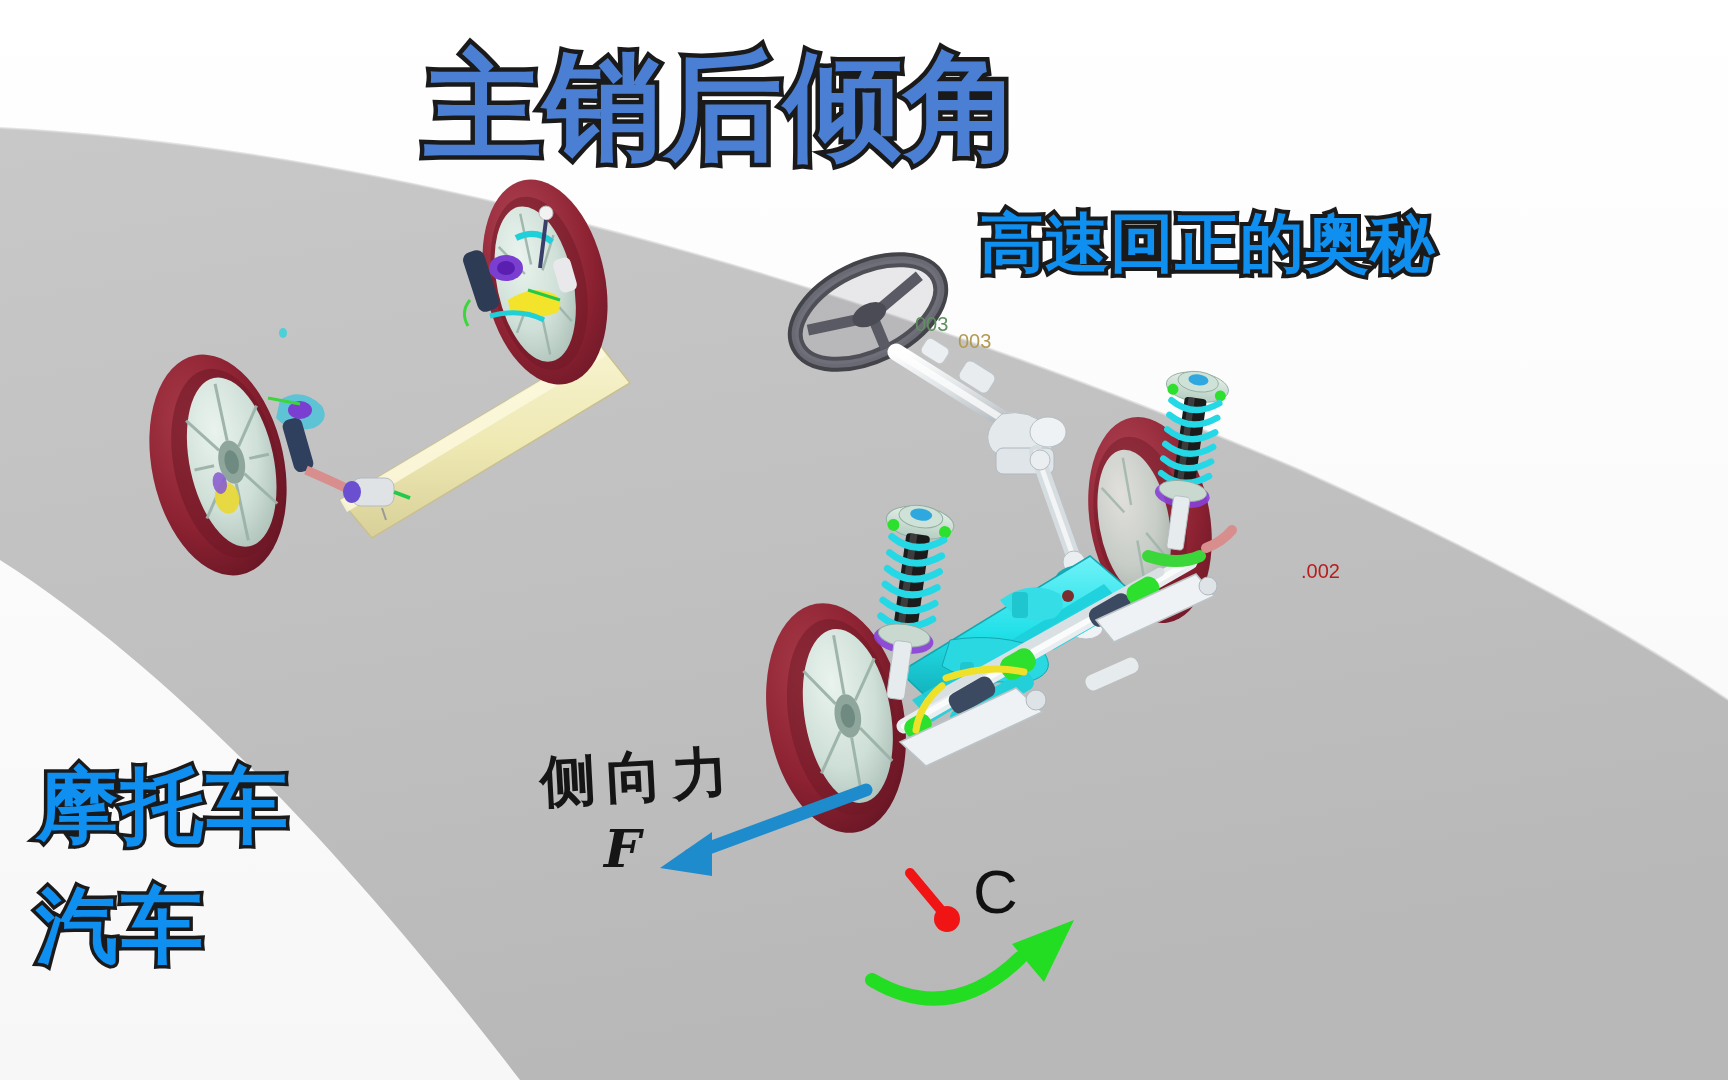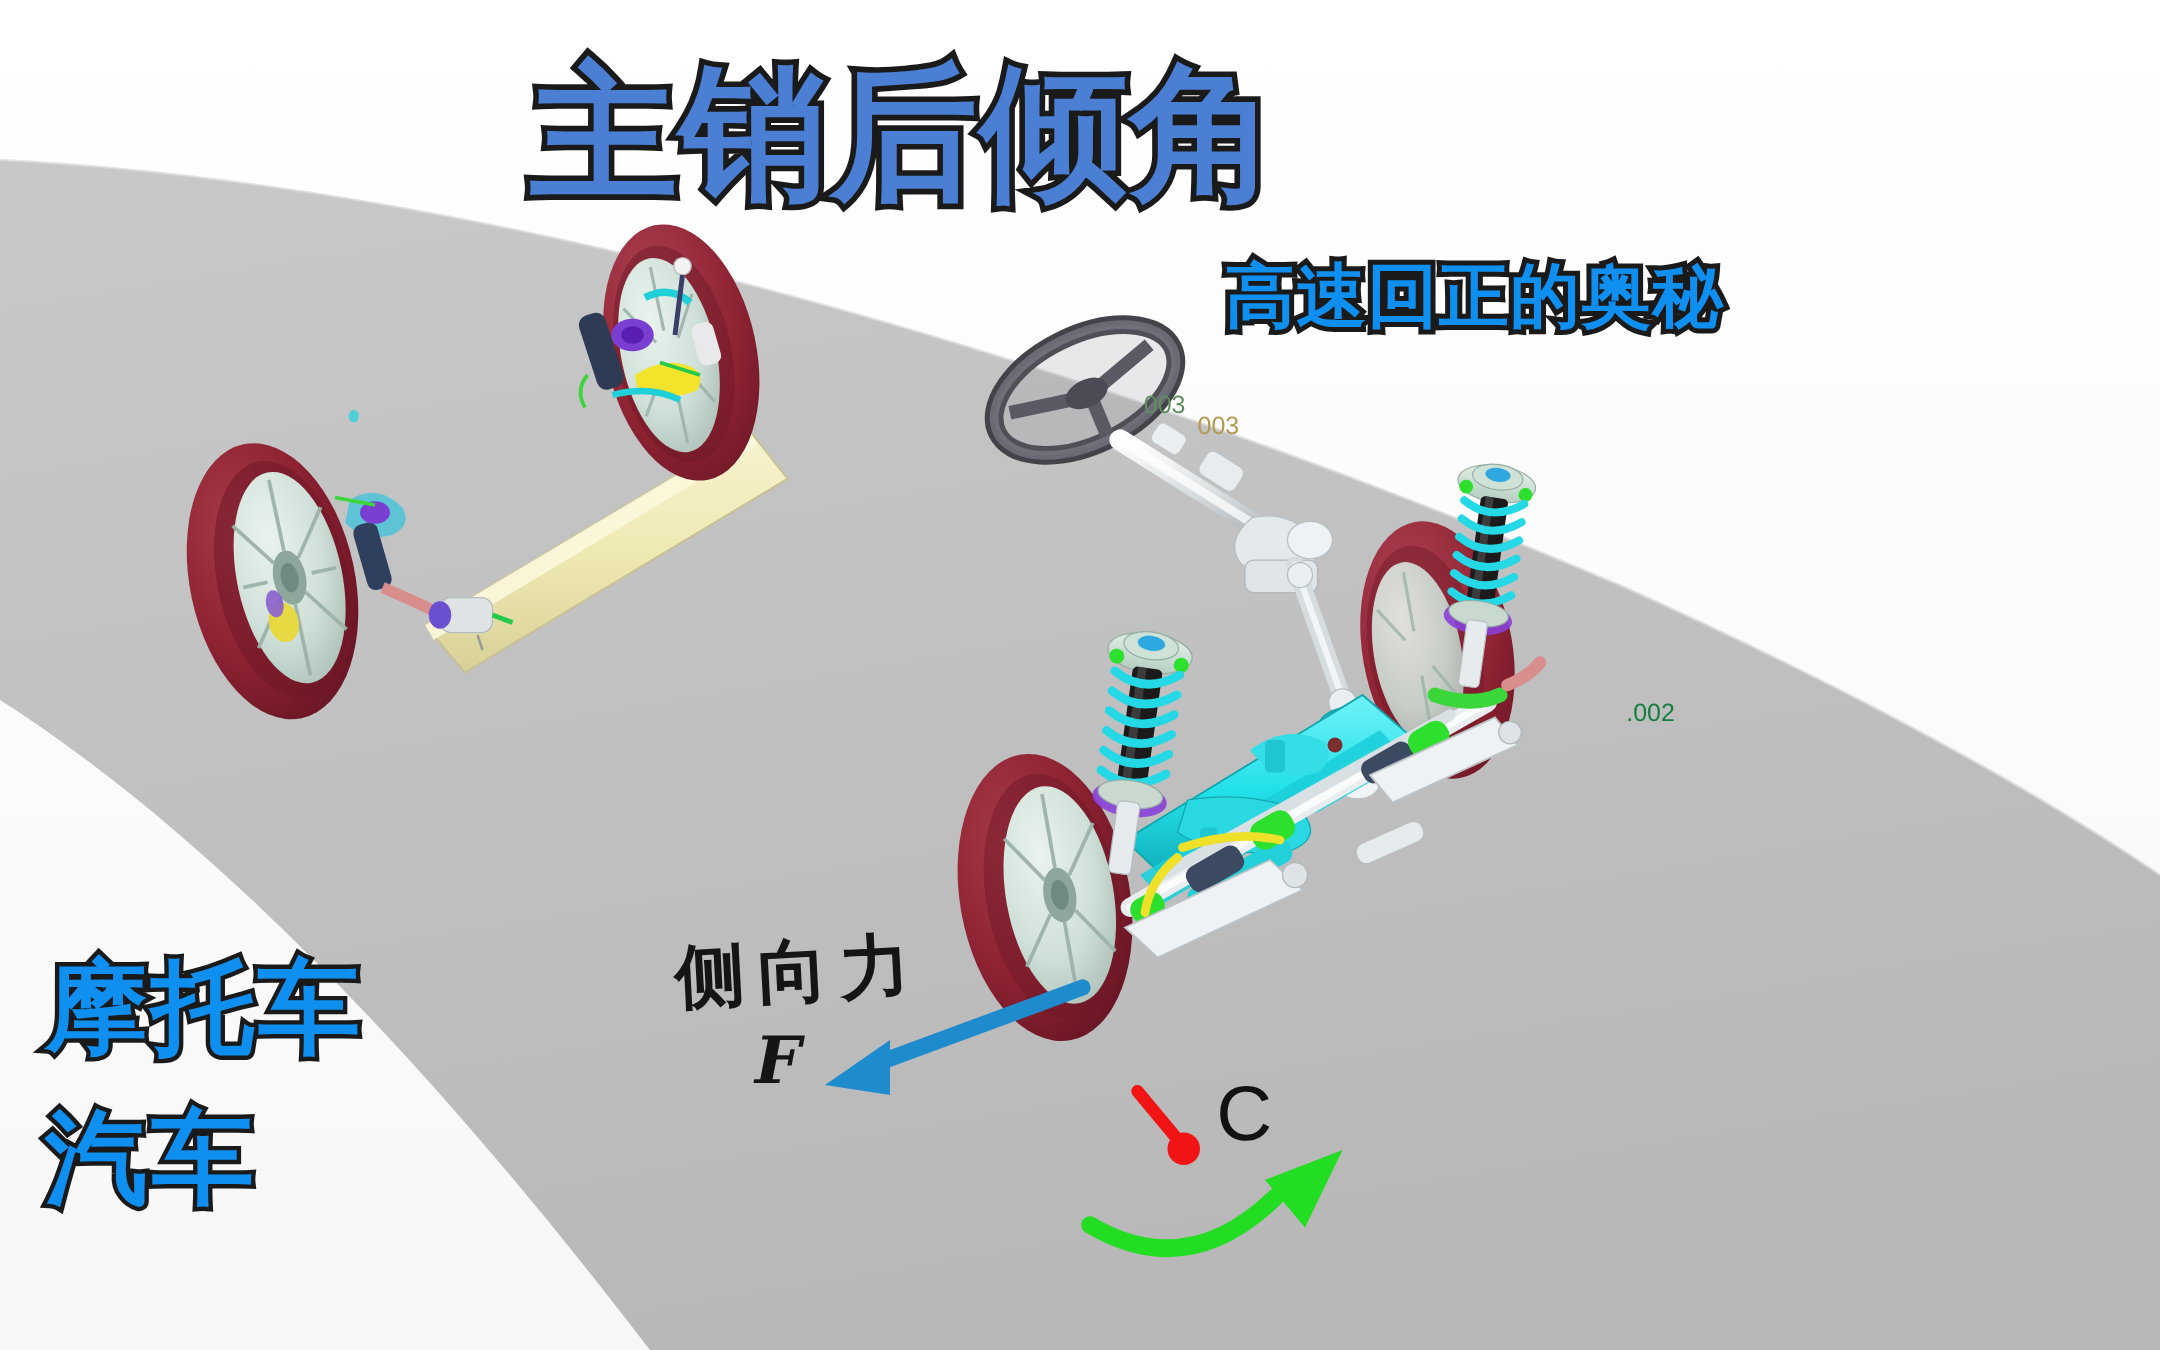--- a/index.html
+++ b/index.html
@@ -355,25 +355,25 @@
 
       <g>
         <path d="M872,980 q78,46 148,-22" stroke="#22dd22" stroke-width="14" fill="none" stroke-linecap="round"></path>
         <polygon points="1074,920 1012,944 1044,982" fill="#22dd22"></polygon>
       </g>
     </g>
   </svg>
 
   <div class="cad-num" style="left: 915px; top: 313px; color: rgb(95, 143, 95);">003</div>
   <div class="cad-num" style="left: 958px; top: 330px; color: rgb(179, 154, 82);">003</div>
-  <div class="cad-num" style="left: 1301px; top: 560px; color: #15803d;">.002</div>
+  <div class="cad-num" style="left: 1301px; top: 560px; color: #b91c1c;">.002</div>
 
   <div class="title-main" style="left:424px;top:28px;font-size:118px;color:#4a7fd4;">主销后倾角</div>
 
-  <div class="title-sub" style="left:980px;top:200px;font-size:56px;color:#0f8ff0;">高速回正的奥秘</div>
+  <div class="title-sub" style="left:980px;top:200px;font-size:64px;color:#0f8ff0;">高速回正的奥秘</div>
 
   <div class="veh-line" style="left:36px;top:752px;font-size:82px;color:#0f8ff0;">摩托车</div>
   <div class="veh-line" style="left:36px;top:872px;font-size:82px;color:#0f8ff0;">汽车</div>
 
   <div class="brush" style="left:540px;top:740px;font-size:56px;letter-spacing:10px;transform:rotate(-3deg);">侧向力</div>
   <div class="brush" style="left:604px;top:818px;font-size:52px;font-style:italic;">F</div>
   <div class="c-label" style="left:973px;top:856px;font-size:62px;">C</div>
 
 </div>
 

